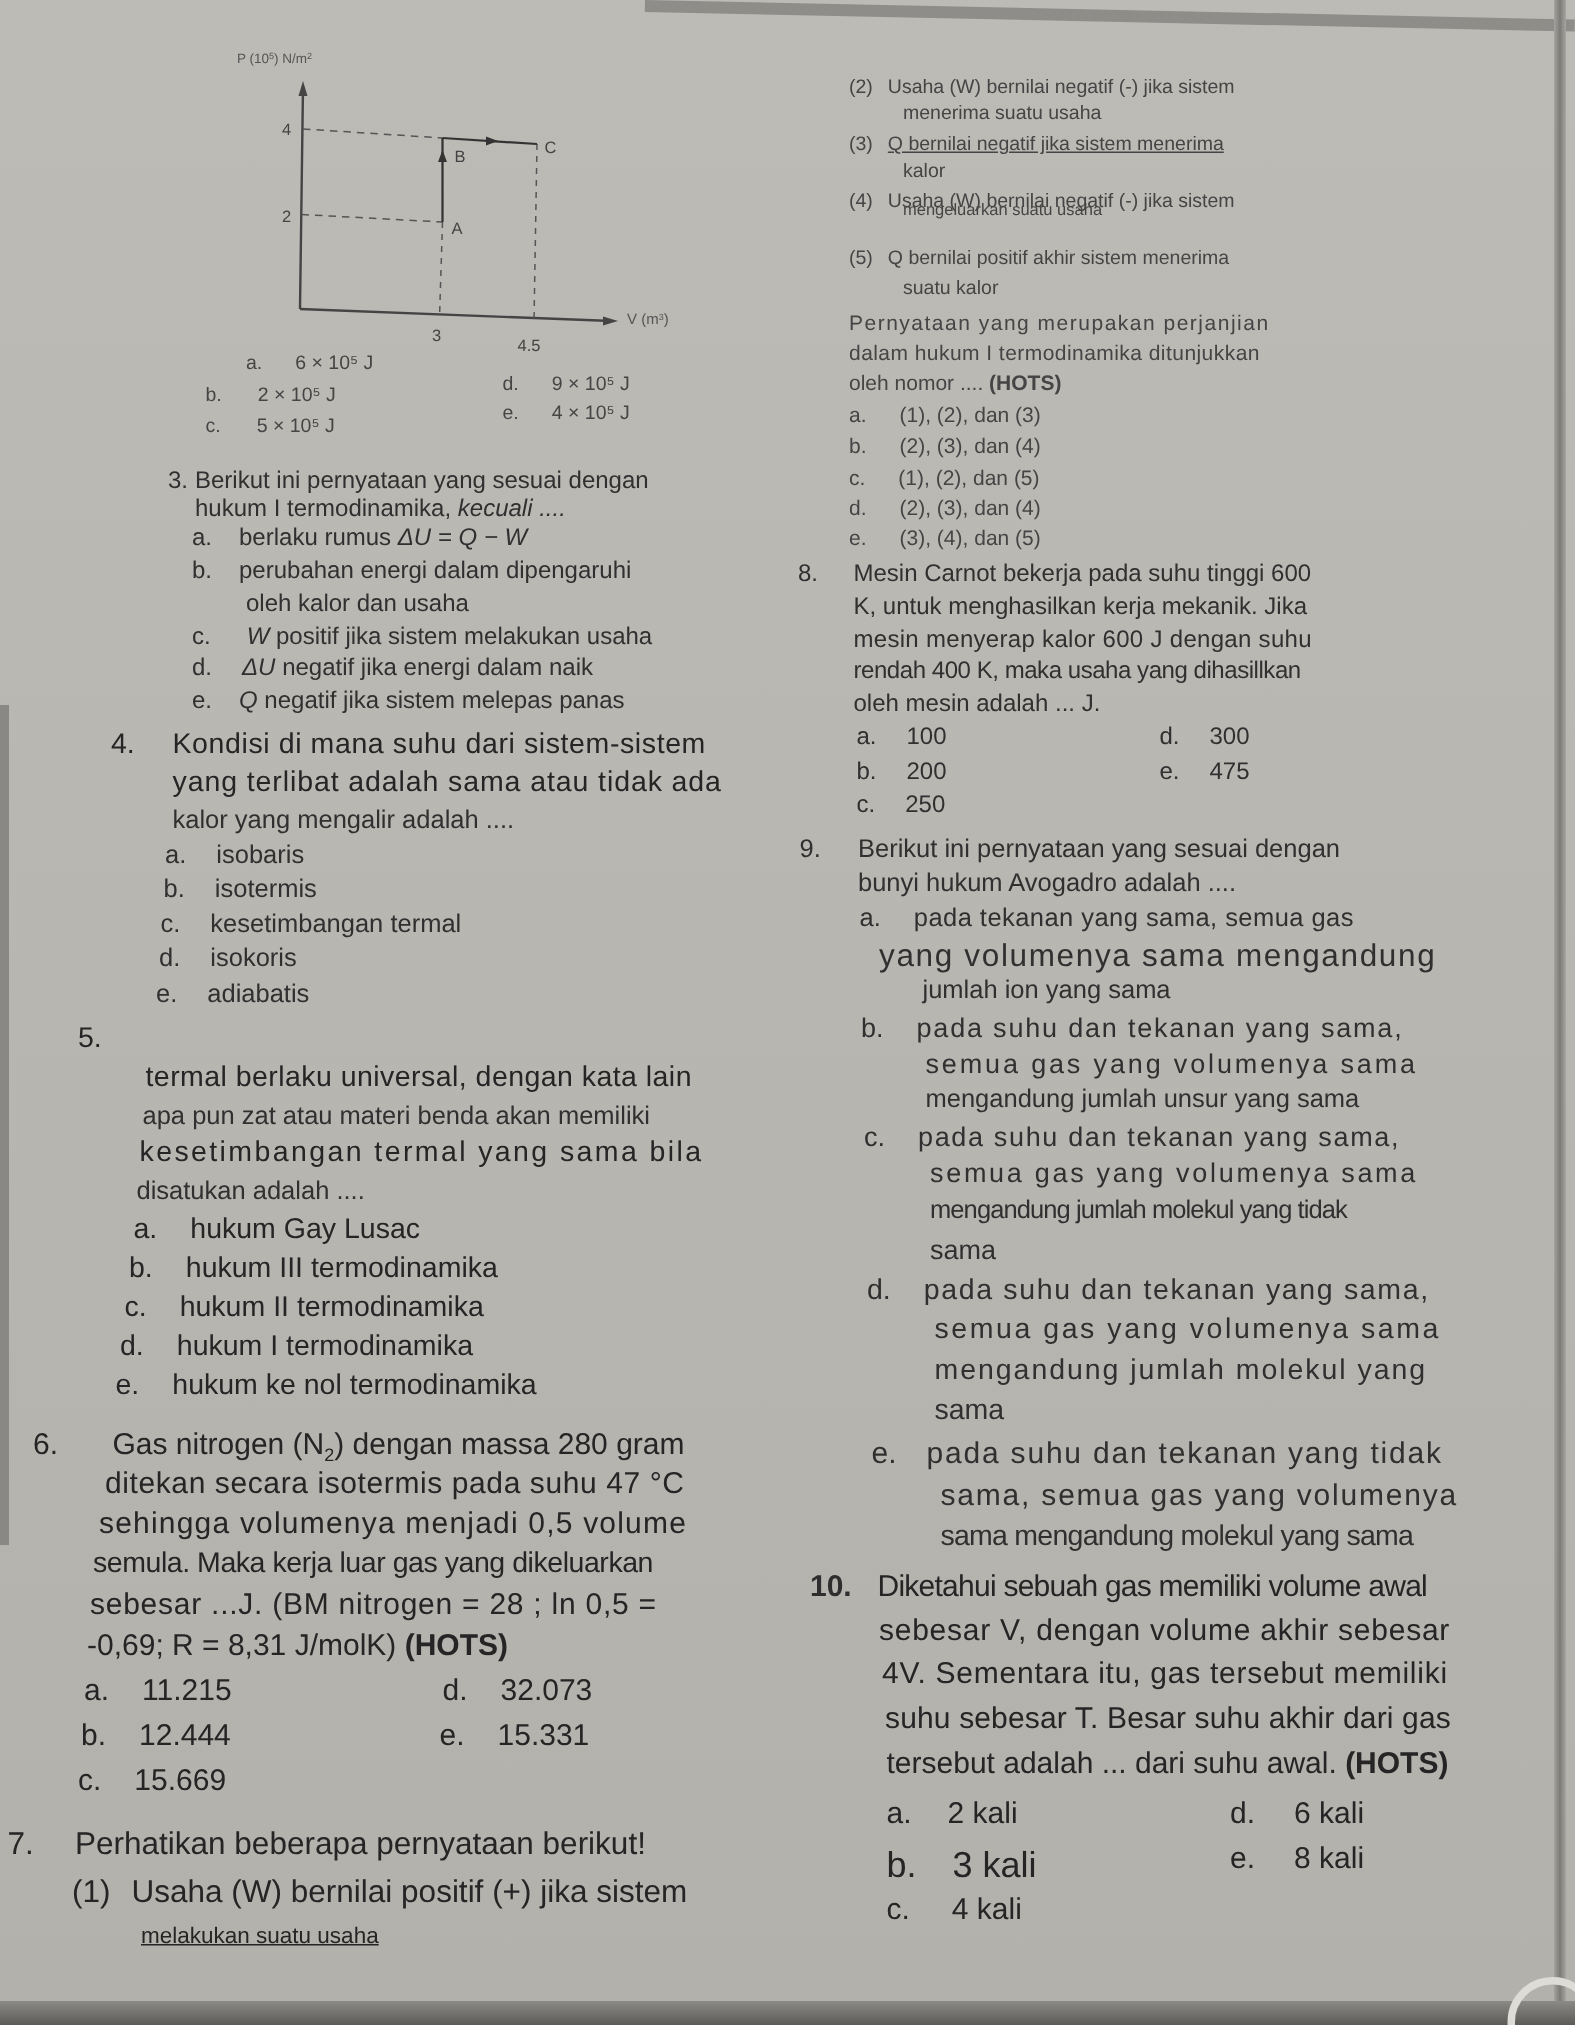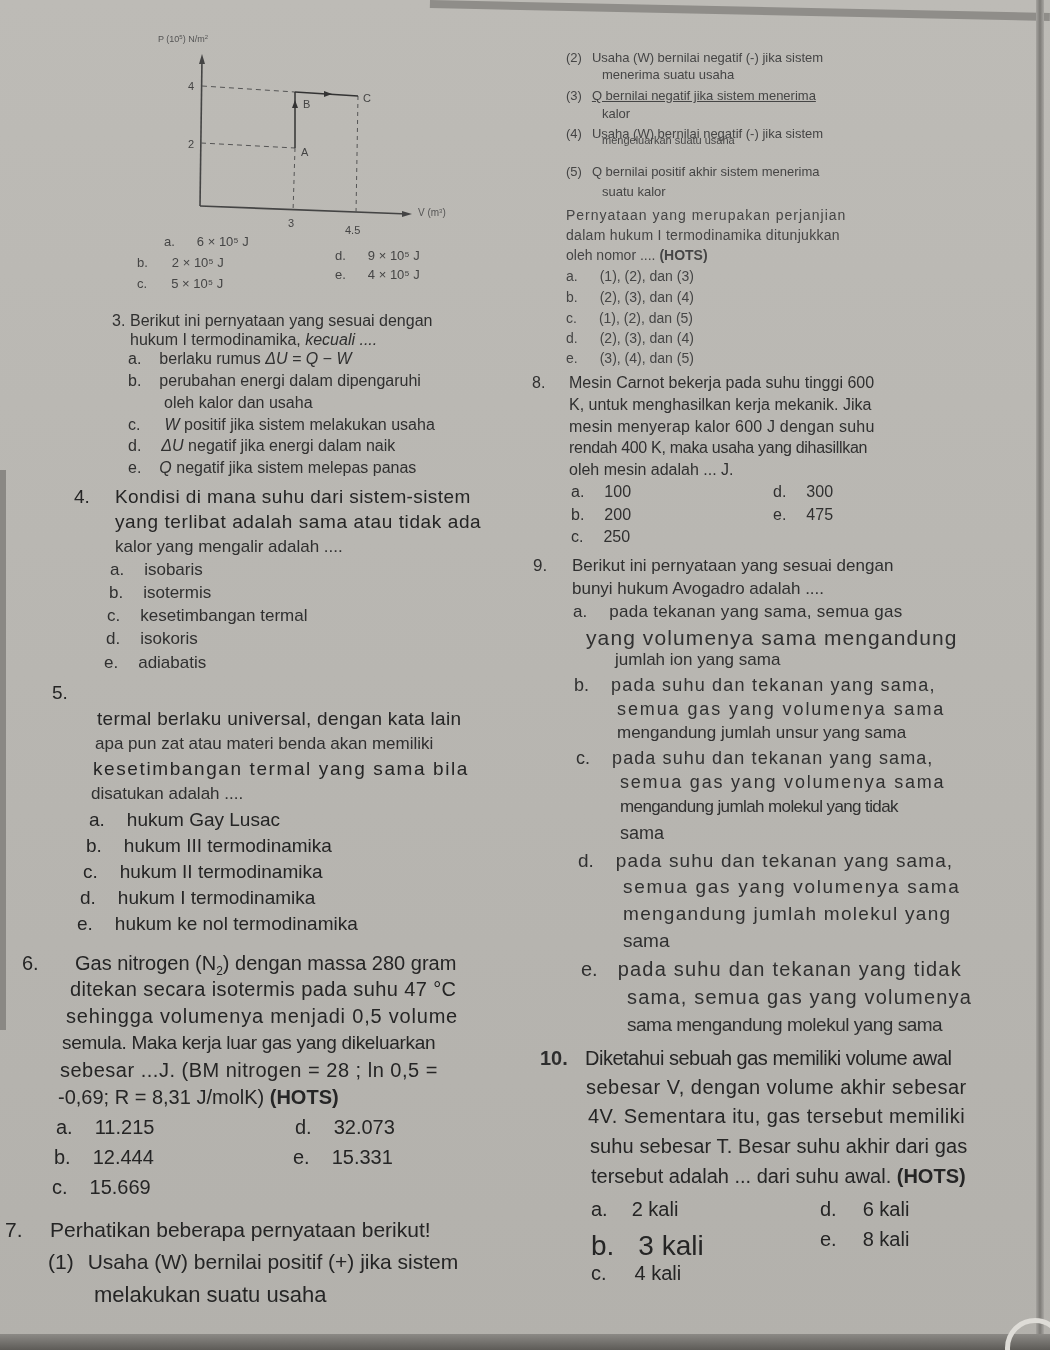--- a/index.html
+++ b/index.html
@@ -122,21 +122,21 @@
   <div class="t big" style="left:58px;top:1086px;font-size:20px;"><span>-0,69; R = 8,31 J/molK) </span><span class="b">(HOTS)</span></div>
   <div class="t big" style="left:56px;top:1116px;font-size:20px;"><span>a.</span><span style="margin-left:22px;">11.215</span></div>
   <div class="t big" style="left:54px;top:1146px;font-size:20px;"><span>b.</span><span style="margin-left:22px;">12.444</span></div>
   <div class="t big" style="left:52px;top:1176px;font-size:20px;"><span>c.</span><span style="margin-left:22px;">15.669</span></div>
   <div class="t big" style="left:295px;top:1116px;font-size:20px;"><span>d.</span><span style="margin-left:22px;">32.073</span></div>
   <div class="t big" style="left:293px;top:1146px;font-size:20px;"><span>e.</span><span style="margin-left:22px;">15.331</span></div>
 
   <div class="t big" style="left:5px;top:1218px;font-size:21px;">7.</div>
   <div class="t big" style="left:50px;top:1218px;font-size:21px;">Perhatikan beberapa pernyataan berikut!</div>
   <div class="t big" style="left:48px;top:1250px;font-size:21px;"><span>(1)</span><span style="margin-left:14px;">Usaha (W) bernilai positif (+) jika sistem</span></div>
-  <div class="t big" style="left:94px;top:1282px;font-size:22px;">melakukan suatu usaha</div>
+  <div class="t big" style="left:94px;top:1282px;font-size:15px;text-decoration:underline;">melakukan suatu usaha</div>
 
   <div class="t small" style="left:566px;top:50px;font-size:13px;"><span>(2)</span><span style="margin-left:10px;">Usaha (W) bernilai negatif (-) jika sistem</span></div>
   <div class="t small" style="left:602px;top:67px;font-size:13px;">menerima suatu usaha</div>
   <div class="t small" style="left:566px;top:88px;font-size:13px;"><span>(3)</span><span style="margin-left:10px;text-decoration:underline;">Q bernilai negatif jika sistem menerima</span></div>
   <div class="t small" style="left:602px;top:106px;font-size:13px;">kalor</div>
   <div class="t small" style="left:566px;top:126px;font-size:13px;"><span>(4)</span><span style="margin-left:10px;">Usaha (W) bernilai negatif (-) jika sistem</span></div>
   <div class="t small" style="left:602px;top:134px;font-size:11px;">mengeluarkan suatu usaha</div>
   <div class="t small" style="left:566px;top:164px;font-size:13px;"><span>(5)</span><span style="margin-left:10px;">Q bernilai positif akhir sistem menerima</span></div>
   <div class="t small" style="left:602px;top:184px;font-size:13px;">suatu kalor</div>
   <div class="t small" style="left:566px;top:207px;font-size:14px;letter-spacing:1px;">Pernyataan yang merupakan perjanjian</div>
@@ -186,20 +186,20 @@
   <div class="t med" style="left:627px;top:986px;font-size:20px;letter-spacing:1.2px;">sama, semua gas yang volumenya</div>
   <div class="t med" style="left:627px;top:1014px;font-size:19px;letter-spacing:-0.5px;">sama mengandung molekul yang sama</div>
 
   <div class="t big" style="left:540px;top:1047px;font-size:20px;font-weight:bold;color:#2e2e2e;">10.</div>
   <div class="t big" style="left:585px;top:1047px;font-size:20px;letter-spacing:-0.5px;">Diketahui sebuah gas memiliki volume awal</div>
   <div class="t big" style="left:586px;top:1076px;font-size:20px;letter-spacing:0.5px;">sebesar V, dengan volume akhir sebesar</div>
   <div class="t big" style="left:588px;top:1105px;font-size:20px;letter-spacing:0.5px;">4V. Sementara itu, gas tersebut memiliki</div>
   <div class="t big" style="left:590px;top:1135px;font-size:20px;letter-spacing:0.1px;">suhu sebesar T. Besar suhu akhir dari gas</div>
   <div class="t big" style="left:591px;top:1165px;font-size:20px;"><span>tersebut adalah ... dari suhu awal. </span><span class="b">(HOTS)</span></div>
   <div class="t big" style="left:591px;top:1198px;font-size:20px;"><span>a.</span><span style="margin-left:24px;">2 kali</span></div>
-  <div class="t big" style="left:591px;top:1230px;font-size:28px;"><span>b.</span><span style="margin-left:24px;">3 kali</span></div>
+  <div class="t big" style="left:591px;top:1230px;font-size:24px;"><span>b.</span><span style="margin-left:24px;">3 kali</span></div>
   <div class="t big" style="left:591px;top:1262px;font-size:20px;"><span>c.</span><span style="margin-left:28px;">4 kali</span></div>
   <div class="t big" style="left:820px;top:1198px;font-size:20px;"><span>d.</span><span style="margin-left:26px;">6 kali</span></div>
   <div class="t big" style="left:820px;top:1228px;font-size:20px;"><span>e.</span><span style="margin-left:26px;">8 kali</span></div>
 
   <div class="bottom-bar"></div>
   <div class="ring"></div>
 </div>
 
 </body></html>

